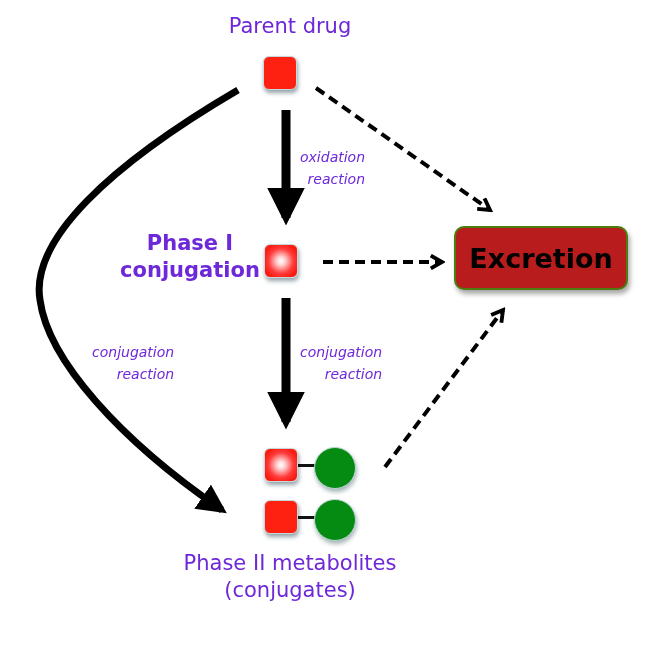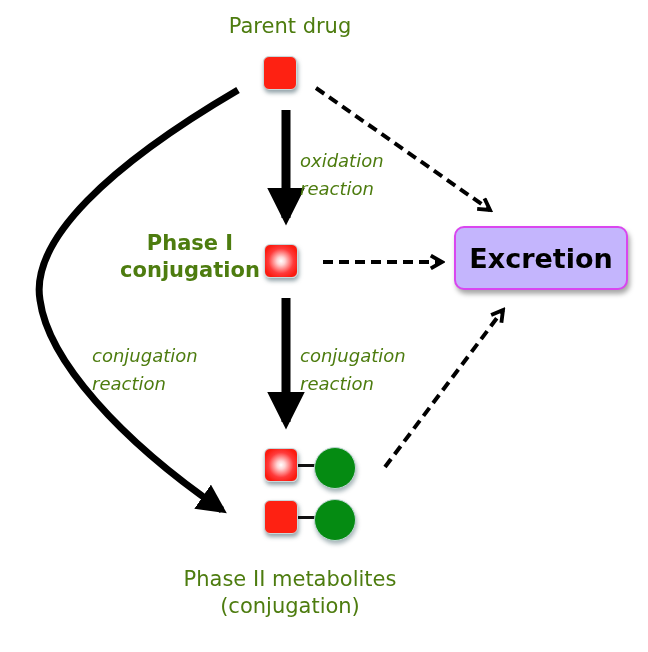--- a/index.html
+++ b/index.html
@@ -1,30 +1,30 @@
 <!DOCTYPE html>
 <html><head>
   <meta charset="utf-8">
   <style>
     html, body { margin: 0; padding: 0; background: #ffffff; }
     body { width: 648px; height: 652px; position: relative; overflow: hidden;
            font-family: "Liberation Sans", "DejaVu Sans", sans-serif; color: #000; }
     #diagram { position: absolute; left: 0; top: 0; width: 648px; height: 652px; }
     .label { position: absolute; font-family: "DejaVu Sans", "Liberation Sans", sans-serif;
-             color: #4d7c0f; text-align: center; line-height: 1.2; }
+             color: #6d28d9; text-align: center; line-height: 1.2; }
     .lbl-main { font-size: 21px; }
-    .lbl-it { font-size: 18px; font-style: italic; text-align: left; line-height: 1.55; }
+    .lbl-it { font-size: 14px; font-style: italic; text-align: right; line-height: 1.55; }
     #label-parent { left: 190px; top: 14px; width: 200px; }
     #label-phase1 { left: 115px; top: 230px; width: 150px; line-height: 1.3; font-weight: bold; }
-    #label-phase2 { left: 140px; top: 566px; width: 300px; line-height: 1.3; }
+    #label-phase2 { left: 140px; top: 550px; width: 300px; line-height: 1.3; }
     #label-oxidation { left: 300px; top: 147px; }
     #label-conj-mid { left: 300px; top: 342px; }
     #label-conj-left { left: 92px; top: 342px; }
     #excretion-box { position: absolute; left: 454px; top: 226px; width: 174px; height: 64px;
-             background: #c4b5fd; border: 2px solid #d946ef; border-radius: 10px; box-sizing: border-box;
+             background: #b91c1c; border: 2px solid #4d7c0f; border-radius: 10px; box-sizing: border-box;
              box-shadow: 2px 4px 5px rgba(0,0,0,0.35);
              display: flex; align-items: center; justify-content: center; }
     #excretion-text { font-family: "DejaVu Sans", "Liberation Sans", sans-serif; font-weight: bold; font-size: 27px; }
     .sq { position: absolute; width: 34px; height: 34px; border-radius: 6px;
           box-shadow: 1px 3px 4px rgba(60,90,100,0.55); border: 1px solid #c8d8da; box-sizing: border-box; }
     .sq-solid { background: #fe2112; }
     .sq-glow { background: radial-gradient(circle, #ffffff 0%, #ffd4d4 18%, #ff3b3b 55%, #fb1b10 80%); }
     .circ { position: absolute; width: 42px; height: 42px; border-radius: 50%;
             background: #058b12; border: 1px solid #bcd6d0; box-sizing: border-box;
             box-shadow: 1px 3px 4px rgba(60,90,100,0.45); }
@@ -78,21 +78,21 @@
   <span>Parent drug</span>
 </div>
 
 <div id="label-phase1" class="label lbl-main">
   <div>Phase I</div>
   <div>conjugation</div>
 </div>
 
 <div id="label-phase2" class="label lbl-main">
   <div>Phase II metabolites</div>
-  <div>(conjugation)</div>
+  <div>(conjugates)</div>
 </div>
 
 <div id="label-oxidation" class="label lbl-it">
   <div>oxidation</div>
   <div>reaction</div>
 </div>
 
 <div id="label-conj-mid" class="label lbl-it">
   <div>conjugation</div>
   <div>reaction</div>

